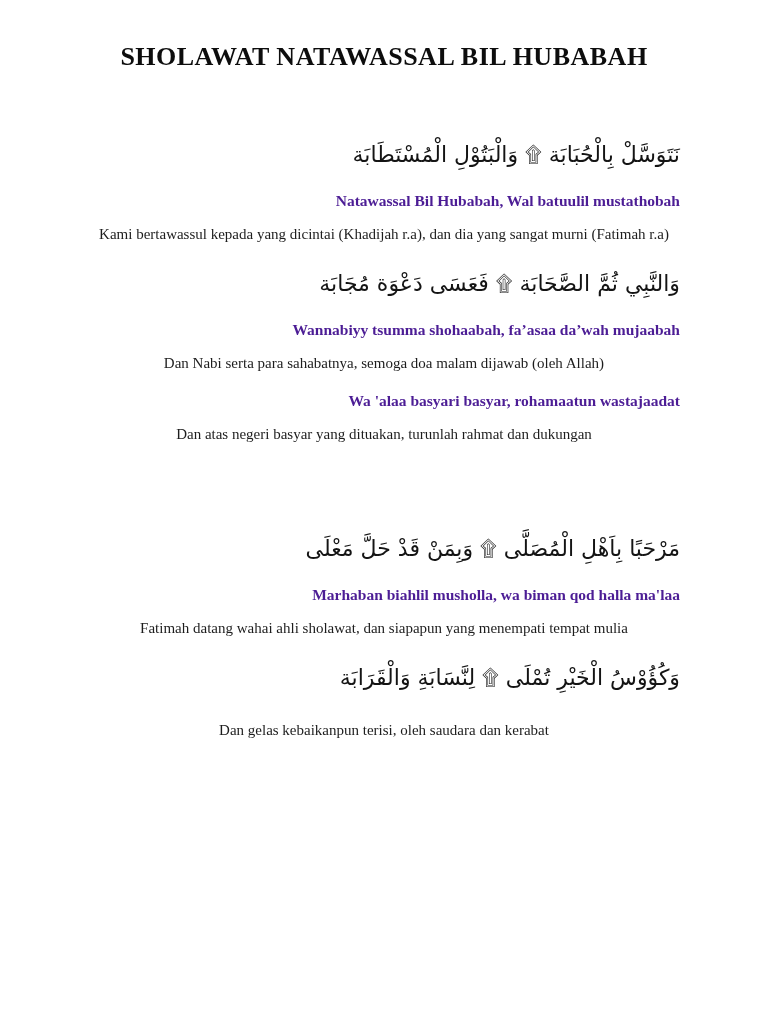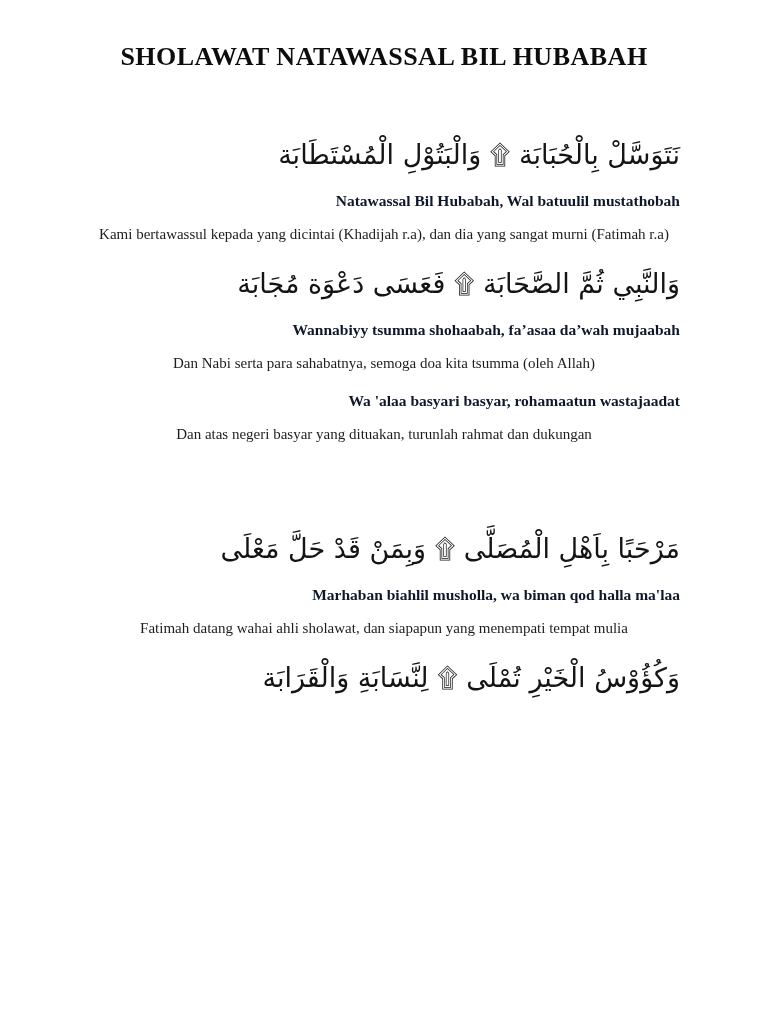--- a/index.html
+++ b/index.html
@@ -32,34 +32,34 @@
     top: 126px;
     left: 88px;
     right: 88px;
   }
   .stanza {
     height: 129px;
   }
   .arabic {
     direction: rtl;
     text-align: right;
-    font-size: 27px;
+    font-size: 22px;
     line-height: 58px;
     height: 58px;
     font-family: "DejaVu Sans", sans-serif;
     color: #141414;
     white-space: nowrap;
   }
   .translit {
     text-align: right;
     font-size: 15.5px;
     font-weight: 700;
     line-height: 20px;
     margin-top: 7px;
-    color: #0f172a;
+    color: #4c1d95;
     white-space: nowrap;
   }
   .translation {
     text-align: center;
     font-size: 15px;
     line-height: 20px;
     margin-top: 13px;
     color: #1d1d1d;
     white-space: nowrap;
   }
@@ -75,33 +75,34 @@
 
     <div class="stanza">
       <div class="arabic">نَتَوَسَّلْ بِالْحُبَابَة ۩ وَالْبَتُوْلِ الْمُسْتَطَابَة</div>
       <div class="translit">Natawassal Bil Hubabah, Wal batuulil mustathobah</div>
       <div class="translation">Kami bertawassul kepada yang dicintai (Khadijah r.a), dan dia yang sangat murni (Fatimah r.a)</div>
     </div>
 
     <div class="stanza">
       <div class="arabic">وَالنَّبِي ثُمَّ الصَّحَابَة ۩ فَعَسَى دَعْوَة مُجَابَة</div>
       <div class="translit">Wannabiyy tsumma shohaabah, fa’asaa da’wah mujaabah</div>
-      <div class="translation">Dan Nabi serta para sahabatnya, semoga doa kita tsumma (oleh Allah)</div>
+      <div class="translation">Dan Nabi serta para sahabatnya, semoga doa malam dijawab (oleh Allah)</div>
     </div>
 
     <div class="stanza">
       <div class="translit">Wa 'alaa basyari basyar, rohamaatun wastajaadat</div>
       <div class="translation">Dan atas negeri basyar yang dituakan, turunlah rahmat dan dukungan</div>
     </div>
 
 
     <div class="stanza">
       <div class="arabic">مَرْحَبًا بِاَهْلِ الْمُصَلَّى ۩ وَبِمَنْ قَدْ حَلَّ مَعْلَى</div>
       <div class="translit">Marhaban biahlil musholla, wa biman qod halla ma'laa</div>
       <div class="translation">Fatimah datang wahai ahli sholawat, dan siapapun yang menempati tempat mulia</div>
     </div>
 
     <div class="stanza">
       <div class="arabic">وَكُؤُوْسُ الْخَيْرِ تُمْلَى ۩ لِنَّسَابَةِ وَالْقَرَابَة</div>
+      <div class="translation">Dan gelas kebaikanpun terisi, oleh saudara dan kerabat</div>
     </div>
 
   </div>
 </div>
 
 </body></html>

